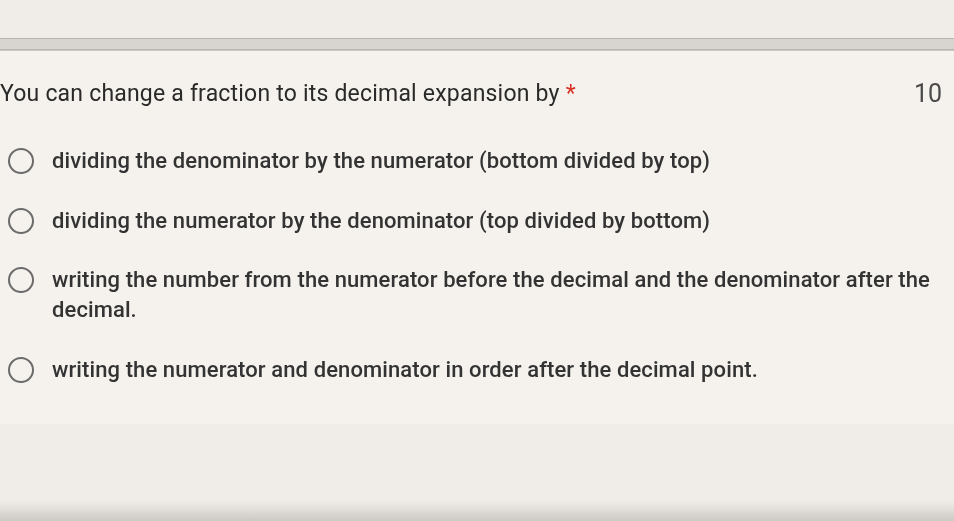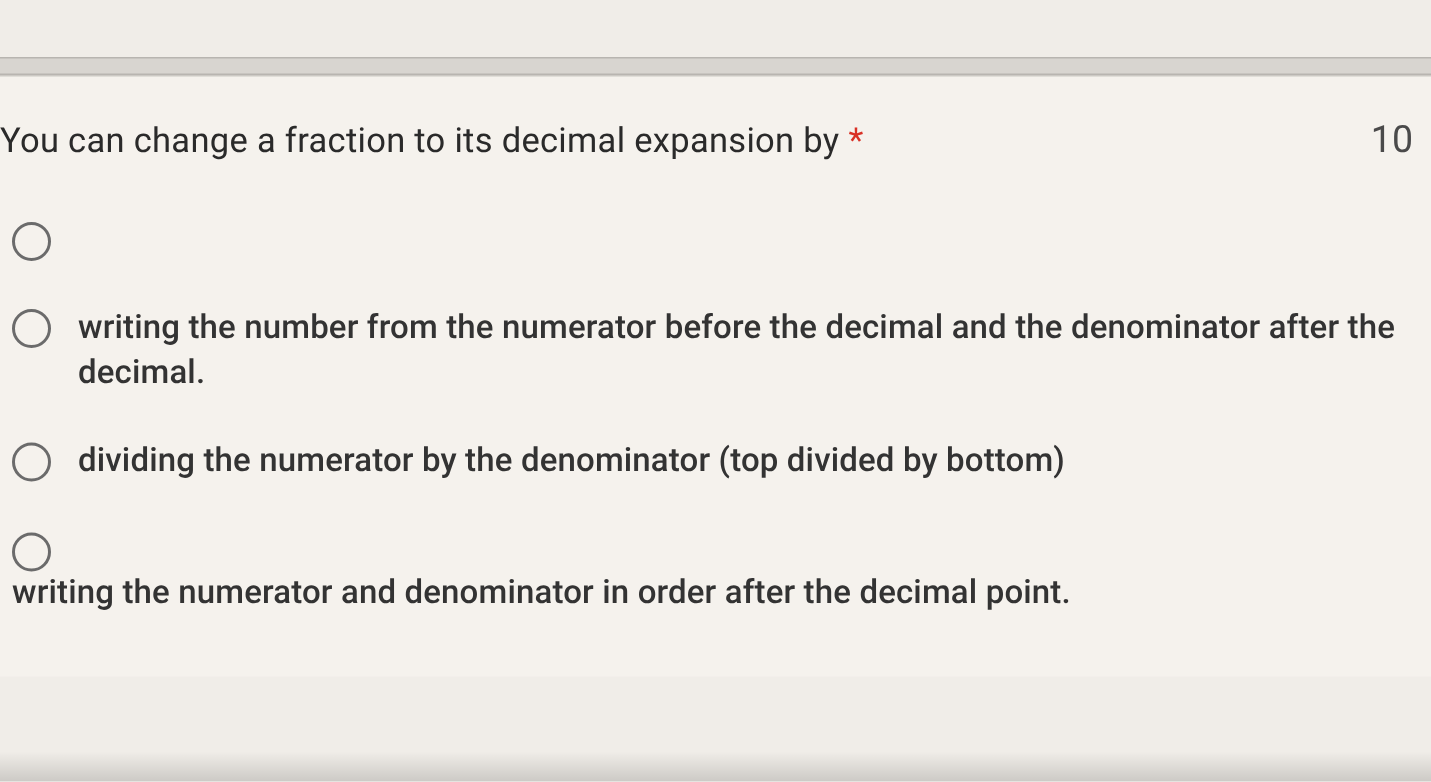--- a/index.html
+++ b/index.html
@@ -64,21 +64,20 @@
       padding-left: 8px;
     }
     .option {
       display: flex;
       align-items: flex-start;
       margin-bottom: 30px;
       cursor: pointer;
     }
     .option:last-child {
       margin-bottom: 10px;
-      flex-direction: column;
     }
     .radio {
       flex-shrink: 0;
       width: 26px;
       height: 26px;
       border: 2.5px solid #6b6b6b;
       border-radius: 50%;
       margin-right: 18px;
       margin-top: 2px;
       background: transparent;
@@ -108,28 +107,29 @@
   <div class="form-card">
     <div class="question-row">
       <span class="question-text">You can change a fraction to its decimal expansion by</span>
       <span class="required-asterisk">*</span>
       <span class="points">10</span>
     </div>
 
     <div class="options">
       <div class="option">
         <div class="radio"></div>
+        <div class="option-text">dividing the denominator by the numerator (bottom divided by top)</div>
+      </div>
+      <div class="option">
+        <div class="radio"></div>
+        <div class="option-text">dividing the numerator by the denominator  (top divided by bottom)</div>
       </div>
       <div class="option">
         <div class="radio"></div>
         <div class="option-text">writing the number from the numerator before the decimal and the denominator after the decimal.</div>
-      </div>
-      <div class="option">
-        <div class="radio"></div>
-        <div class="option-text">dividing the numerator by the denominator  (top divided by bottom)</div>
       </div>
       <div class="option">
         <div class="radio"></div>
         <div class="option-text">writing the numerator and denominator in order after the decimal point.</div>
       </div>
     </div>
   </div>
 
   <div class="bottom-shadow"></div>
 </div>

